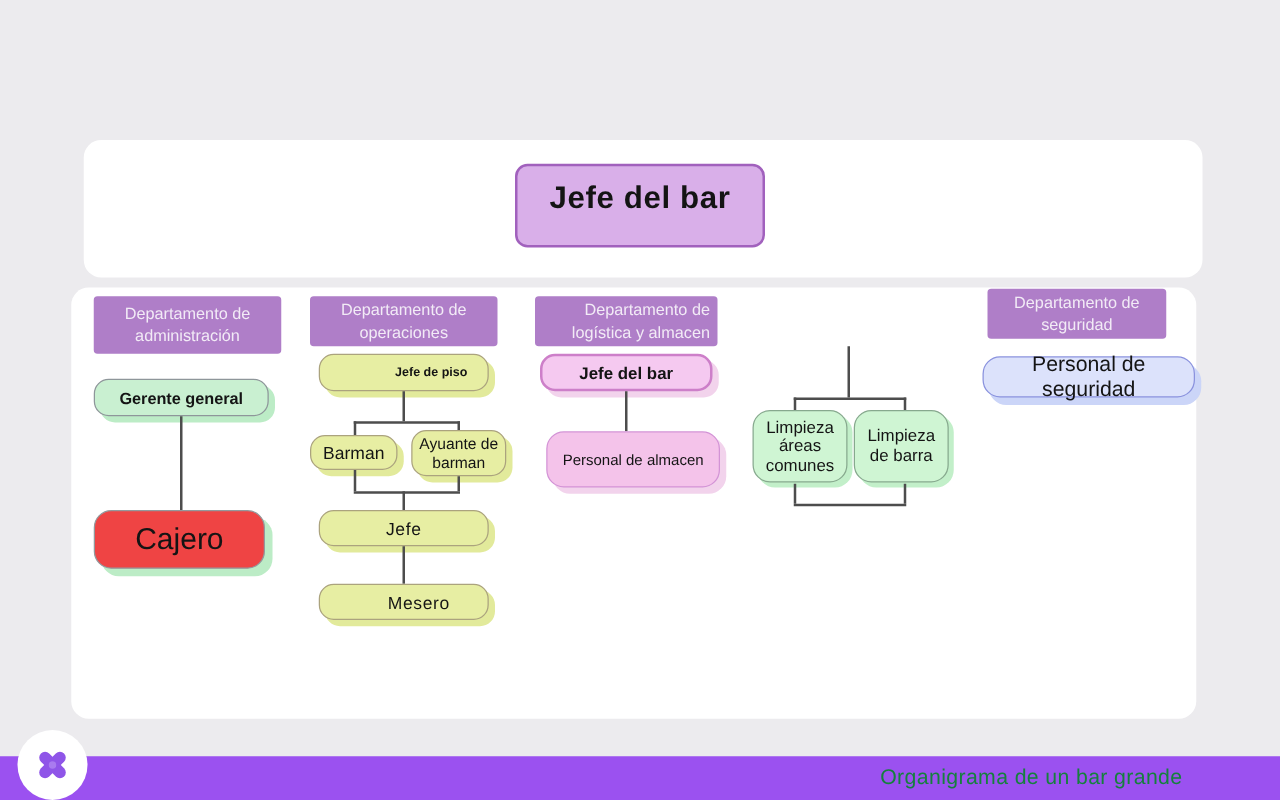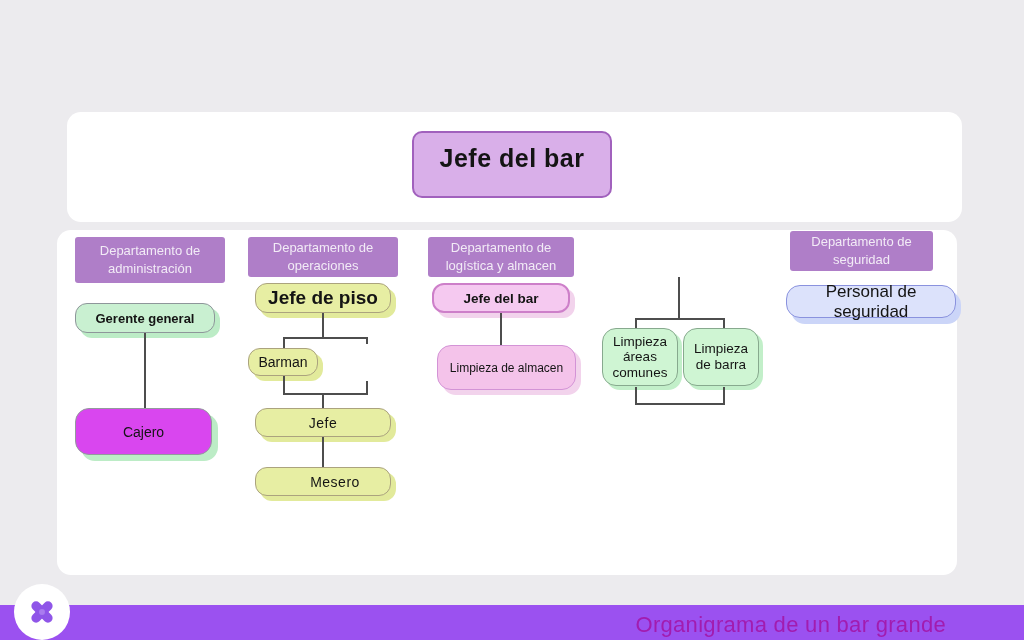--- a/index.html
+++ b/index.html
@@ -26,43 +26,43 @@
     font-size:25px; font-weight:bold; letter-spacing:0.5px;
     align-items:flex-start; padding-top:11px;
   }
 
   .dept-header {
     background:#AF7EC8; color:#F2EBF6; border-radius:3px;
     font-size:13px; line-height:1.35; padding:2px 6px;
   }
   .dept-1 { left:75px;  top:237px; width:150px; height:46px; }
   .dept-2 { left:248px; top:237px; width:150px; height:40px; }
-  .dept-3 { left:428px; top:237px; width:146px; height:40px; }
+  .dept-3 { left:428px; top:237px; width:146px; height:40px;text-align:right; }
   .dept-4 { left:605px; top:237px; width:148px; height:40px; }
   .dept-5 { left:790px; top:231px; width:143px; height:40px; }
 
   
   .n-gerente {
     left:75px; top:303px; width:140px; height:30px;
     background:#C9F0D1; border:1.5px solid #8E969A; border-radius:12px;
     font-size:13px; font-weight:bold;
     box-shadow:5px 5px 0 #BCECC6;
   }
   .n-cajero {
     left:75px; top:408px; width:137px; height:47px;
-    background:#d946ef; border:1.5px solid #93999D; border-radius:14px;
-    font-size:14px; box-shadow:6px 6px 0 #BCECC6;text-align:center;
+    background:#ef4444; border:1.5px solid #93999D; border-radius:14px;
+    font-size:24px; box-shadow:6px 6px 0 #BCECC6;text-align:center;
   }
 
   
   .ybox {
     background:#E7EEA3; border:1.5px solid #ABA37E; border-radius:12px;
     box-shadow:5px 5px 0 #E2EA9B;
   }
-  .n-jefepiso { left:255px; top:283px; width:136px; height:30px; font-size:19px; font-weight:bold; }
+  .n-jefepiso { left:255px; top:283px; width:136px; height:30px; font-size:10px; font-weight:bold;padding-left:44px; }
   .n-barman   { left:248px; top:348px; width:70px;  height:28px; font-size:14px; }
   .n-ayuante  { left:329px; top:344px; width:76px;  height:37px; font-size:12.5px; line-height:1.15; padding:0 2px; }
   .n-mozo     { left:255px; top:408px; width:136px; height:29px; font-size:14px; letter-spacing:0.5px; }
   .n-mesero   { left:255px; top:467px; width:136px; height:29px; font-size:14px; letter-spacing:0.5px;padding-left:24px; }
 
   
   .n-jefebar2 {
     left:432px; top:283px; width:138px; height:30px;
     background:#F5C9F0; border:2px solid #CD7FC9; border-radius:12px;
     font-size:13.5px; font-weight:bold; box-shadow:5px 5px 0 #F2D3EC;
@@ -93,21 +93,21 @@
   .v { width:1.5px; }
   .h { height:1.5px; }
 
   
   .footer-bar {
     position:absolute; left:0; top:605px; width:1024px; height:35px;
     background:#9B51F0;
   }
   .footer-text {
     position:absolute; right:78px; top:612px;
-    font-size:22px; color:#a21caf; letter-spacing:0.3px;
+    font-size:17px; color:#15803d; letter-spacing:0.3px;
   }
   .logo-circle {
     position:absolute; left:14px; top:584px; width:56px; height:56px;
     background:#FFFFFF; border-radius:50%;
     display:flex; align-items:center; justify-content:center;
   }
 </style>
 </head>
 <body>
 
@@ -126,31 +126,32 @@
   <div class="box n-gerente">Gerente general</div>
   <div class="conn v" style="left:144px; top:333px; height:75px;"></div>
   <div class="box n-cajero">Cajero</div>
 
   <div class="box ybox n-jefepiso">Jefe de piso</div>
   <div class="conn v" style="left:322px; top:313px; height:24px;"></div>
   <div class="conn h" style="left:283px; top:337px; width:84.5px;"></div>
   <div class="conn v" style="left:283px; top:337px; height:11px;"></div>
   <div class="conn v" style="left:366px; top:337px; height:7px;"></div>
   <div class="box ybox n-barman">Barman</div>
+  <div class="box ybox n-ayuante">Ayuante de barman</div>
   <div class="conn v" style="left:283px; top:376px; height:17px;"></div>
   <div class="conn v" style="left:366px; top:381px; height:12px;"></div>
   <div class="conn h" style="left:283px; top:393px; width:84.5px;"></div>
   <div class="conn v" style="left:322px; top:393px; height:15px;"></div>
   <div class="box ybox n-mozo">Jefe</div>
   <div class="conn v" style="left:322px; top:437px; height:30px;"></div>
   <div class="box ybox n-mesero">Mesero</div>
 
   <div class="box n-jefebar2">Jefe del bar</div>
   <div class="conn v" style="left:500px; top:313px; height:32px;"></div>
-  <div class="box n-encargado">Limpieza de almacen</div>
+  <div class="box n-encargado">Personal de almacen</div>
 
   <div class="conn v" style="left:678px; top:277px; height:41px;"></div>
   <div class="conn h" style="left:635px; top:318px; width:89.5px;"></div>
   <div class="conn v" style="left:635px; top:318px; height:10px;"></div>
   <div class="conn v" style="left:723px; top:318px; height:10px;"></div>
   <div class="box mbox n-limp1">Limpieza áreas comunes</div>
   <div class="box mbox n-limp2">Limpieza de barra</div>
   <div class="conn v" style="left:635px; top:387px; height:16px;"></div>
   <div class="conn v" style="left:723px; top:387px; height:16px;"></div>
   <div class="conn h" style="left:635px; top:403px; width:89.5px;"></div>

